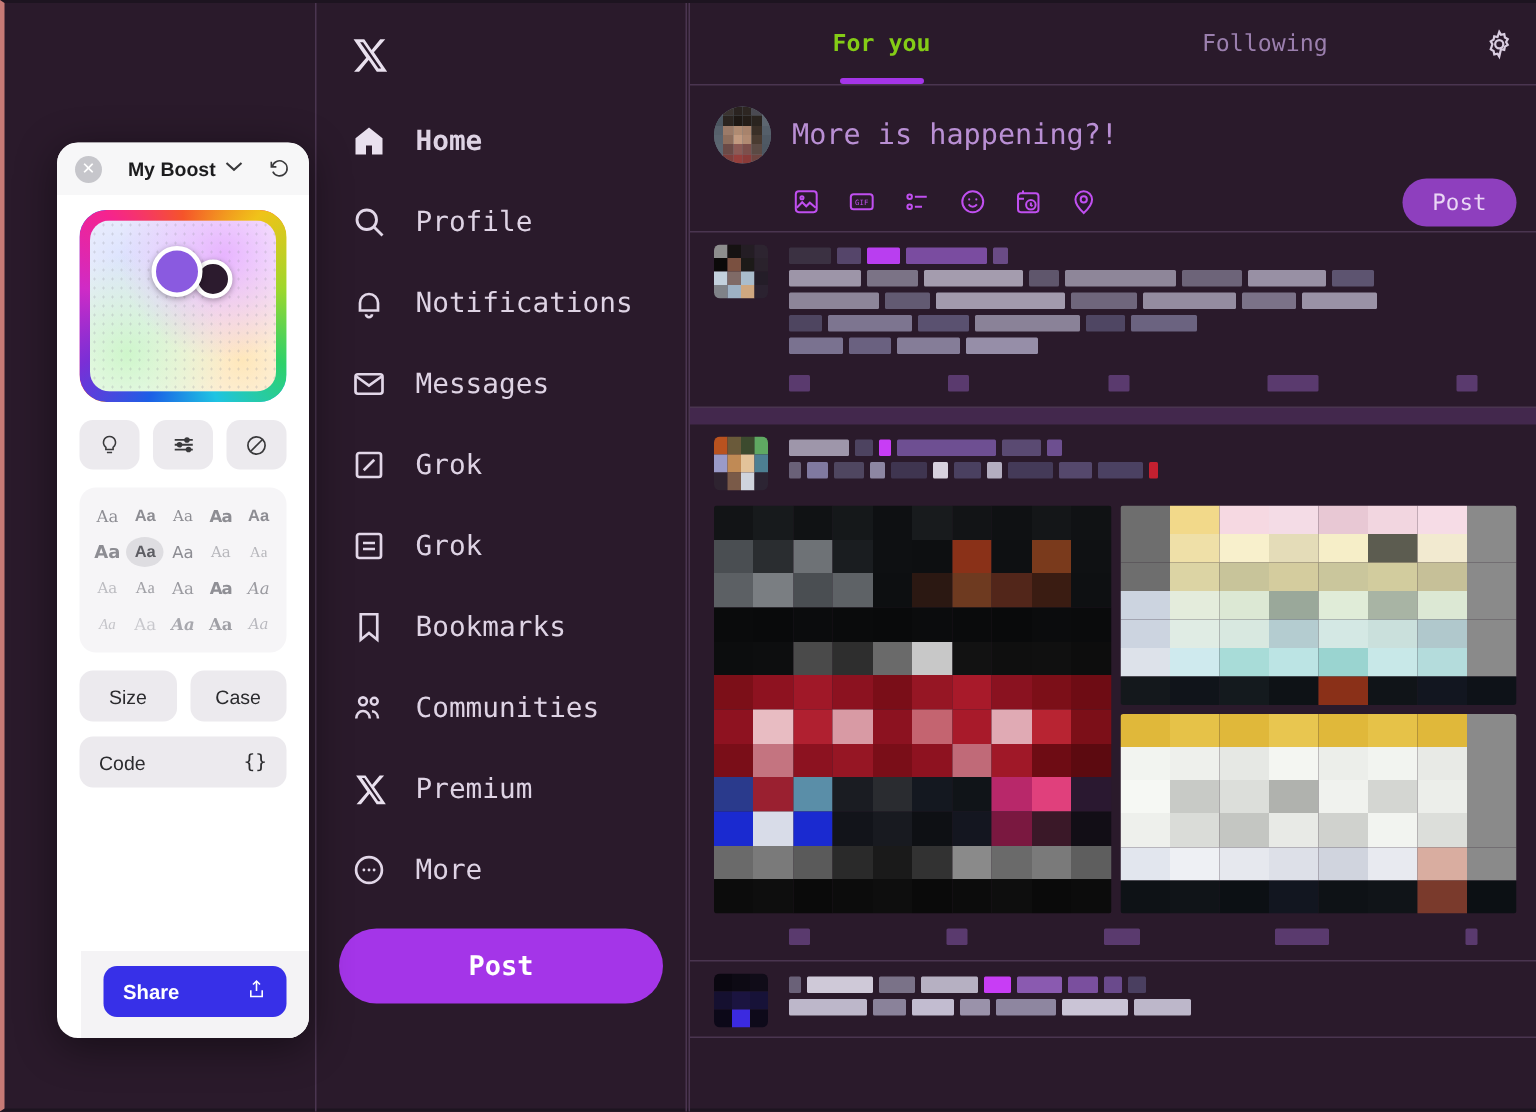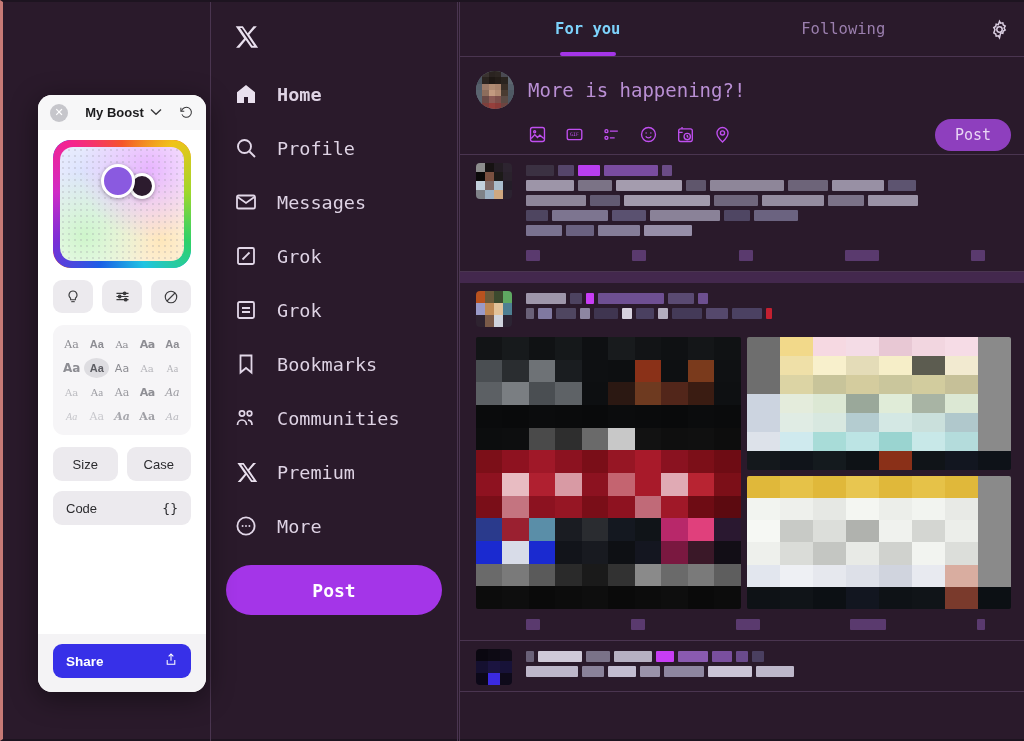--- a/index.html
+++ b/index.html
@@ -58,21 +58,21 @@
   }
   .tabs {
     display: flex; height: 55px;
     border-bottom: 1px solid #4a3550;
     position: relative;
   }
   .tab {
     flex: 1; display: flex; align-items: center; justify-content: center;
     color: #9b7fae; font-size: 15.5px; cursor: pointer; position: relative;
   }
-  .tab.active { color: #7dd3fc; font-weight: bold; }
+  .tab.active { color: #84cc16; font-weight: bold; }
   .tab.active .tab-underline {
     position: absolute; bottom: 0; left: 50%; transform: translateX(-50%);
     width: 56px; height: 4px; background: #a435e8; border-radius: 2px;
   }
   .tabs-gear {
     width: 56px; display: flex; align-items: center; justify-content: center;
     cursor: pointer; color: #d9cde0;
   }
 
   .compose {
@@ -201,21 +201,21 @@
     background: #eceaee; border-radius: 9px; height: 34px;
     display: flex; align-items: center; justify-content: center;
     font-size: 13px; color: #2b2b2e; cursor: pointer; flex: 1;
   }
   .pill-wide {
     background: #eceaee; border-radius: 9px; height: 34px; margin-top: 10px;
     display: flex; align-items: center; justify-content: space-between;
     padding: 0 13px; font-size: 13px; color: #2b2b2e; cursor: pointer;
   }
   .bp-foot {
-    position: absolute; bottom: 0; left: 0; right: 0;
+    position: absolute; bottom: 0; left: 16px; right: 0;
     background: #f4f3f5; padding: 10px 15px 14px 15px;
   }
   .share-btn {
     background: #3730e8; border-radius: 9px; height: 34px;
     display: flex; align-items: center; justify-content: space-between;
     padding: 0 13px; color: #fff; font-size: 13.5px; font-weight: bold;
     cursor: pointer; border: none; width: 100%;
     font-family: "Liberation Sans", sans-serif;
   }
 </style>
@@ -243,20 +243,29 @@
     <div class="nav-item">
       <span class="nav-ico">
         <svg width="24" height="24" viewBox="0 0 24 24" fill="none" stroke="#e2d7e8" stroke-width="1.9">
             <circle cx="10.5" cy="10.5" r="6.5"></circle>
             <path d="M15.5 15.5 21 21"></path>
           </svg>
       </span>
       <span class="nav-label">Profile</span>
     </div>
 
+    <div class="nav-item">
+      <span class="nav-ico">
+        <svg width="24" height="24" viewBox="0 0 24 24" fill="none" stroke="#e2d7e8" stroke-width="1.8">
+            <path d="M6 17v-5a6 6 0 0 1 12 0v5H6z"></path>
+            <path d="M10 19.5a2 2 0 0 0 4 0"></path>
+          </svg>
+      </span>
+      <span class="nav-label">Notifications</span>
+    </div>
 
     <div class="nav-item">
       <span class="nav-ico">
         <svg width="24" height="24" viewBox="0 0 24 24" fill="none" stroke="#e2d7e8" stroke-width="1.8">
             <rect x="3" y="5.5" width="18" height="13" rx="1.6"></rect>
             <path d="M3.6 7 12 13l8.4-6"></path>
           </svg>
       </span>
       <span class="nav-label">Messages</span>
     </div>

